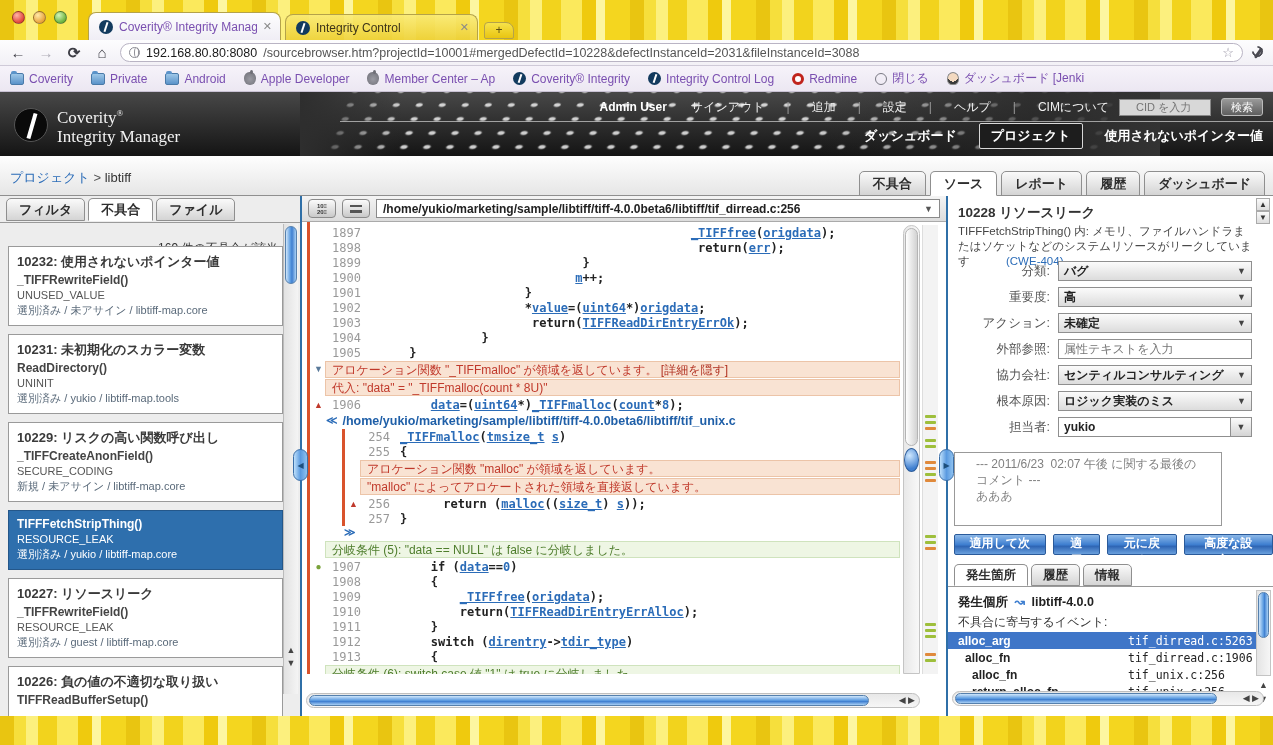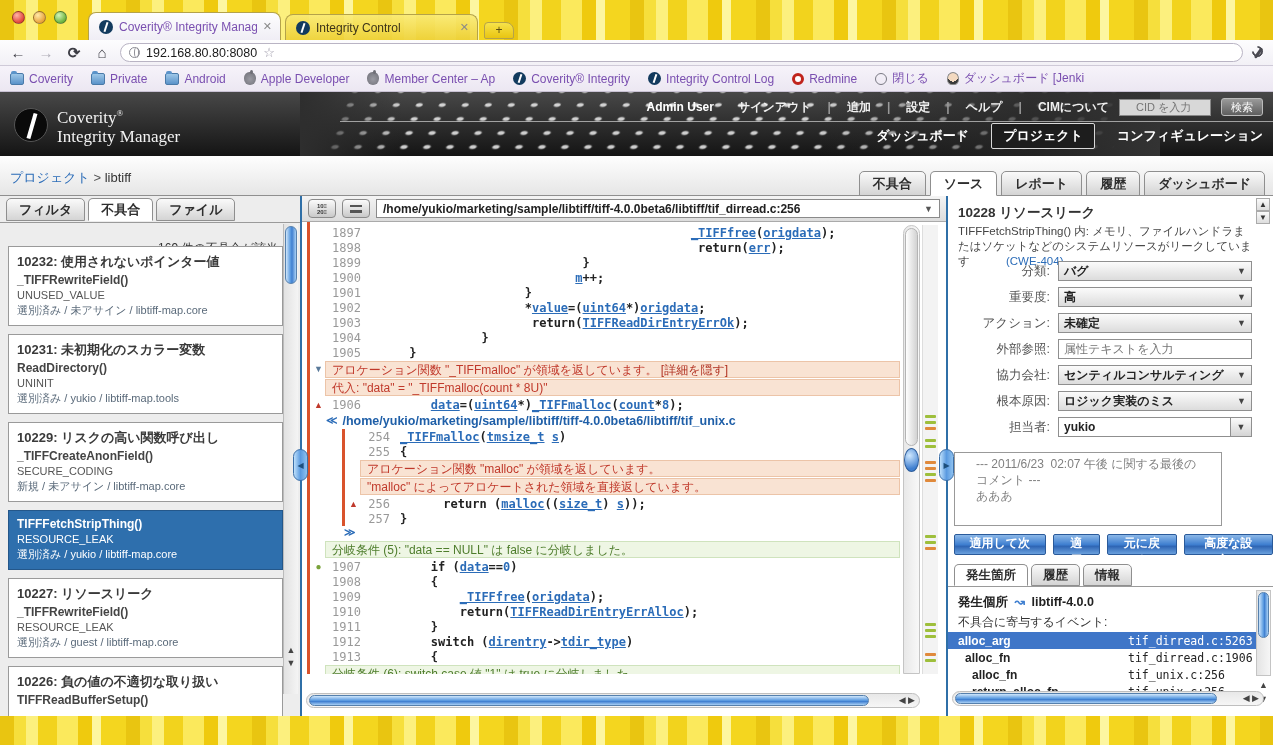--- a/index.html
+++ b/index.html
@@ -223,20 +223,21 @@
   </div>
 
   <div class="toolbar">
     <div class="navbtn">←</div>
     <div class="navbtn disabled">→</div>
     <div class="navbtn">⟳</div>
     <div class="navbtn">⌂</div>
     <div class="addressbar">
       <div class="globe"></div>
       <span class="urlhost">192.168.80.80:8080</span>
+        <span class="urlrest">/sourcebrowser.htm?projectId=10001#mergedDefectId=10228&amp;defectInstanceId=2031&amp;fileInstanceId=3088</span>
       <span class="star">☆</span>
     </div>
     <div class="wrench"></div>
   </div>
 
   <div class="bookmarksbar" id="bookmarks">
       <span class="bm">
         <span class="bmicon folder"></span>
         <span>Coverity</span>
       </span>
@@ -283,38 +284,38 @@
     <div class="cov-header">
       <div class="mesh"></div>
       <div class="mesh-fade"></div>
       <div class="hline"></div>
       <div class="cov-logo">
         <div class="cov-mark"></div>
         <div class="cov-name"><span>Coverity</span><span class="reg">®</span><br><span>Integrity Manager</span></div>
       </div>
       <div class="util-nav">
         <span class="user">Admin User</span>
-        <span id="utillinks" style="display:flex;gap:16px;align-items:center;font-weight:bold;">
+        <span id="utillinks" style="display:flex;gap:22px;align-items:center;">
             <span class="ulink">サインアウト</span>
             <span class="sep">|</span>
             <span class="ulink">追加</span>
             <span class="sep">|</span>
             <span class="ulink">設定</span>
             <span class="sep">|</span>
             <span class="ulink">ヘルプ</span>
             <span class="sep">|</span>
             <span class="ulink">CIMについて</span>
           </span>
         <input class="cid-input" placeholder="CID を入力" style="">
         <button class="search-btn">検索</button>
       </div>
       <div class="main-nav" id="mainnav">
           <span class="mitem">ダッシュボード</span>
           <span class="mitem active">プロジェクト</span>
-          <span class="mitem">コンフィギュレーション</span>
+          <span class="mitem">使用されないポインター値</span>
         </div>
     </div>
 
     <div class="crumb-bar">
       <div class="crumb">
         <span class="bl">プロジェクト</span>
         <span>&gt;</span>
         <span class="cur">libtiff</span>
       </div>
       <div class="ctabs" id="ctabs">

